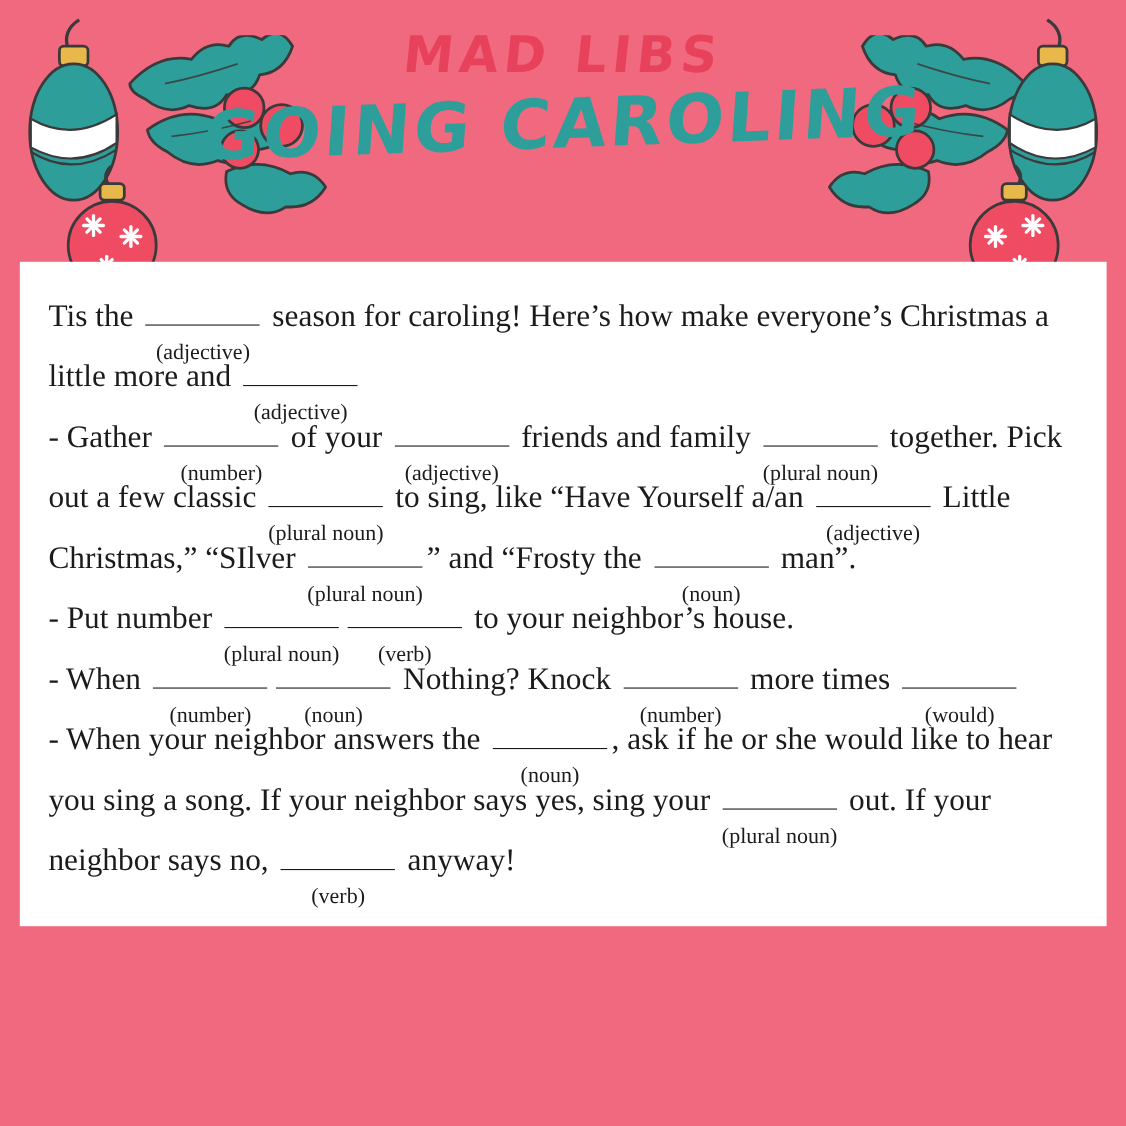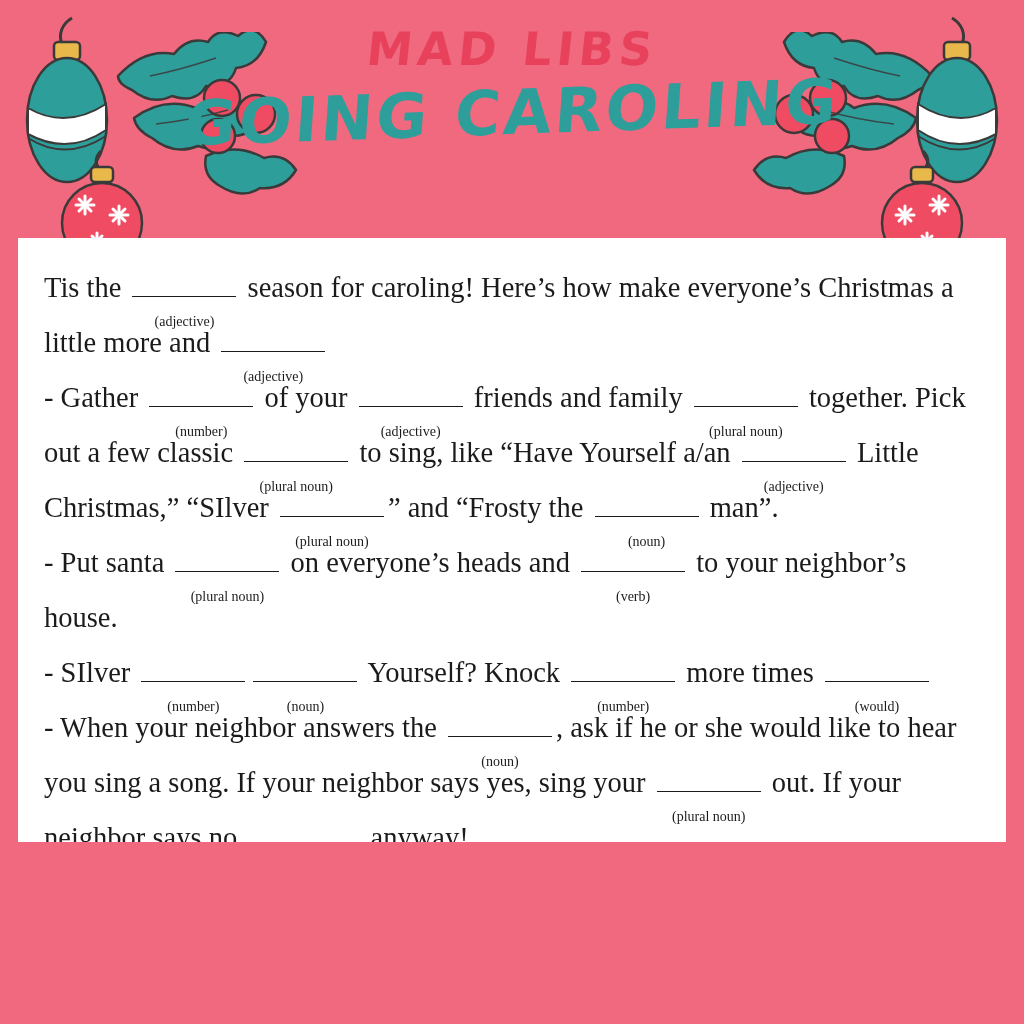--- a/index.html
+++ b/index.html
@@ -93,21 +93,21 @@
     border-bottom: 1.6px solid #1b1b1b;
     vertical-align: baseline;
     height: 24px;
     margin: 0 4px;
   }
   .blank .hint {
     position: absolute;
     left: 50%;
     transform: translateX(-50%);
     top: 22px;
-    font-size: 14px;
+    font-size: 20px;
     white-space: nowrap;
     color: #1b1b1b;
     font-family: "Liberation Serif", serif;
   }
   .blank.w-md { width: 104px; }
 </style>
 </head>
 <body>
 
 <div class="page">
@@ -225,19 +225,19 @@
     <div class="title-block">
       <div class="title-line1">MAD LIBS</div><br>
       <div class="title-line2">GOING CAROLING</div>
     </div>
   </div>
 
   <div class="sheet">
     <div class="story" id="story-root">
         <p class="para"><span>Tis the </span><span class="blank w-md"><span class="hint">(adjective)</span></span><span> season for caroling! Here’s how make everyone’s Christmas a little more and </span><span class="blank w-md"><span class="hint">(adjective)</span></span></p>
         <p class="para"><span>- Gather </span><span class="blank w-md"><span class="hint">(number)</span></span><span> of your </span><span class="blank w-md"><span class="hint">(adjective)</span></span><span> friends and family </span><span class="blank w-md"><span class="hint">(plural noun)</span></span><span> together. Pick out a few classic </span><span class="blank w-md"><span class="hint">(plural noun)</span></span><span> to sing, like “Have Yourself a/an </span><span class="blank w-md"><span class="hint">(adjective)</span></span><span> Little Christmas,” “SIlver </span><span class="blank w-md"><span class="hint">(plural noun)</span></span><span>” and “Frosty the </span><span class="blank w-md"><span class="hint">(noun)</span></span><span> man”.</span></p>
-        <p class="para"><span>- Put santa </span><span class="blank w-md"><span class="hint">(plural noun)</span></span><span> on everyone’s heads and </span><span class="blank w-md"><span class="hint">(verb)</span></span><span> to your neighbor’s house.</span></p>
-        <p class="para"><span>- SIlver </span><span class="blank w-md"><span class="hint">(number)</span></span><span class="blank w-md"><span class="hint">(noun)</span></span><span> Yourself? Knock </span><span class="blank w-md"><span class="hint">(number)</span></span><span> more times </span><span class="blank w-md"><span class="hint">(would)</span></span></p>
+        <p class="para"><span>- Put number </span><span class="blank w-md"><span class="hint">(plural noun)</span></span><span class="blank w-md"><span class="hint">(verb)</span></span><span> to your neighbor’s house.</span></p>
+        <p class="para"><span>- When </span><span class="blank w-md"><span class="hint">(number)</span></span><span class="blank w-md"><span class="hint">(noun)</span></span><span> Nothing? Knock </span><span class="blank w-md"><span class="hint">(number)</span></span><span> more times </span><span class="blank w-md"><span class="hint">(would)</span></span></p>
         <p class="para"><span>- When your neighbor answers the </span><span class="blank w-md"><span class="hint">(noun)</span></span><span>, ask if he or she would like to hear you sing a song. If your neighbor says yes, sing your </span><span class="blank w-md"><span class="hint">(plural noun)</span></span><span> out. If your neighbor says no, </span><span class="blank w-md"><span class="hint">(verb)</span></span><span> anyway!</span></p>
       </div>
   </div>
 
 </div>
 
 </body></html>

